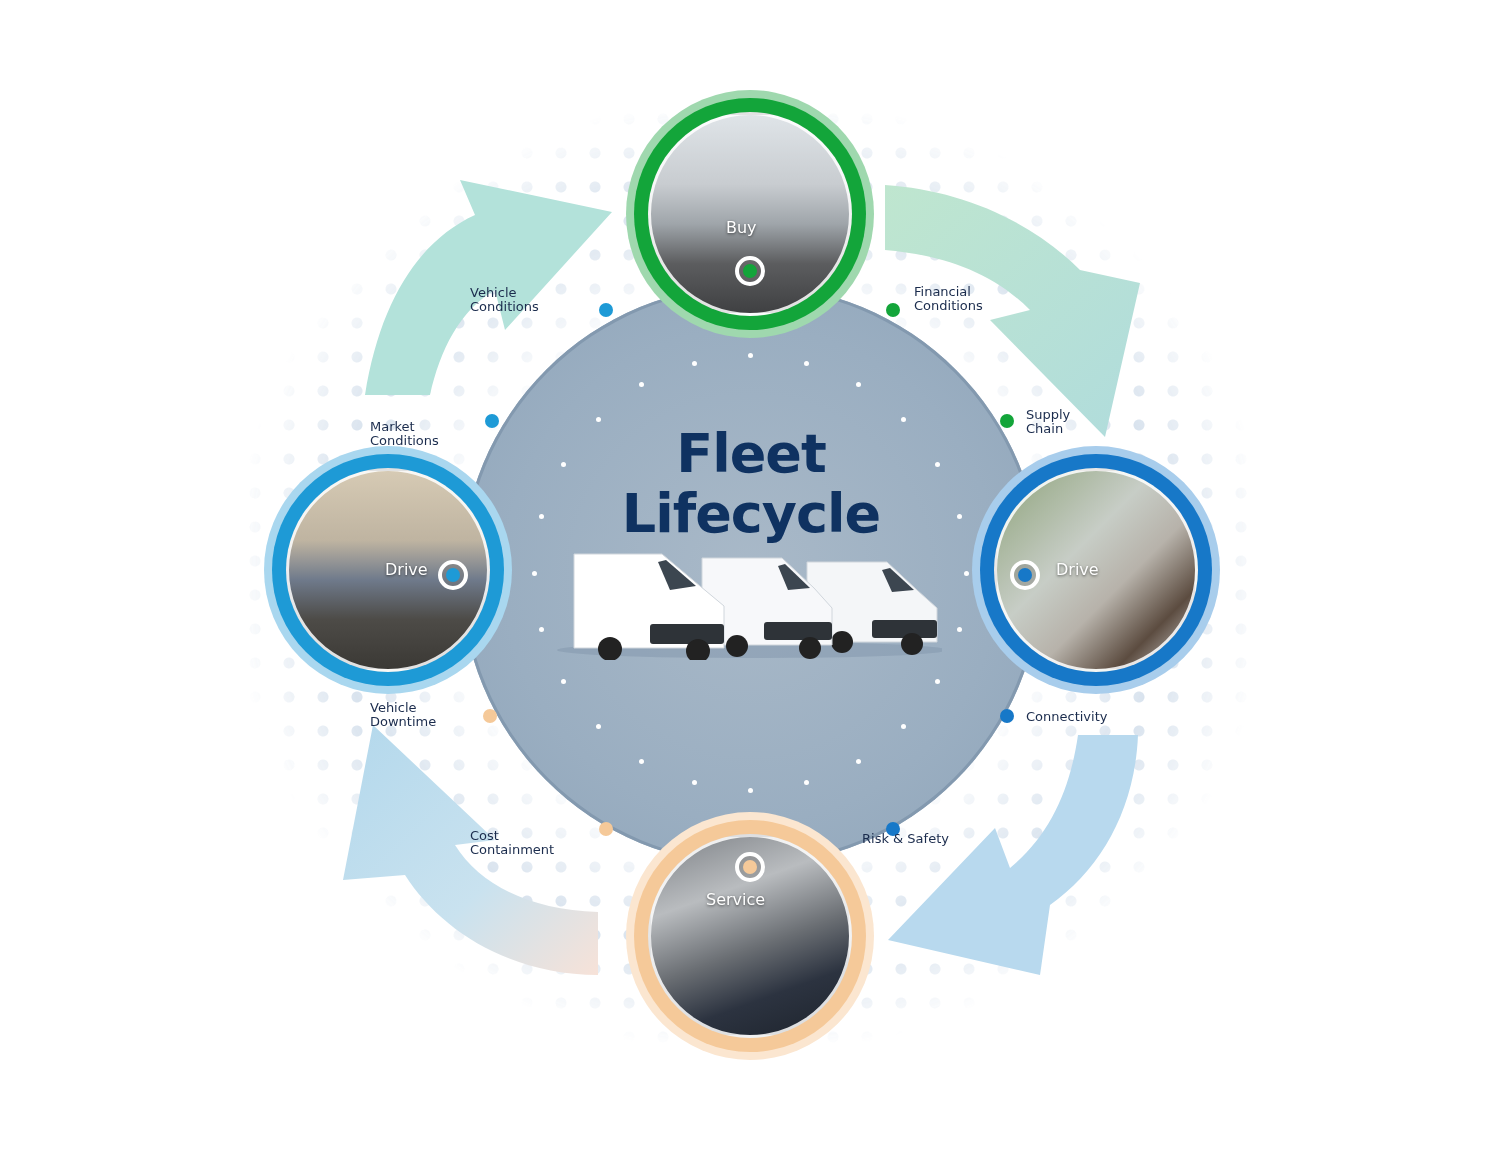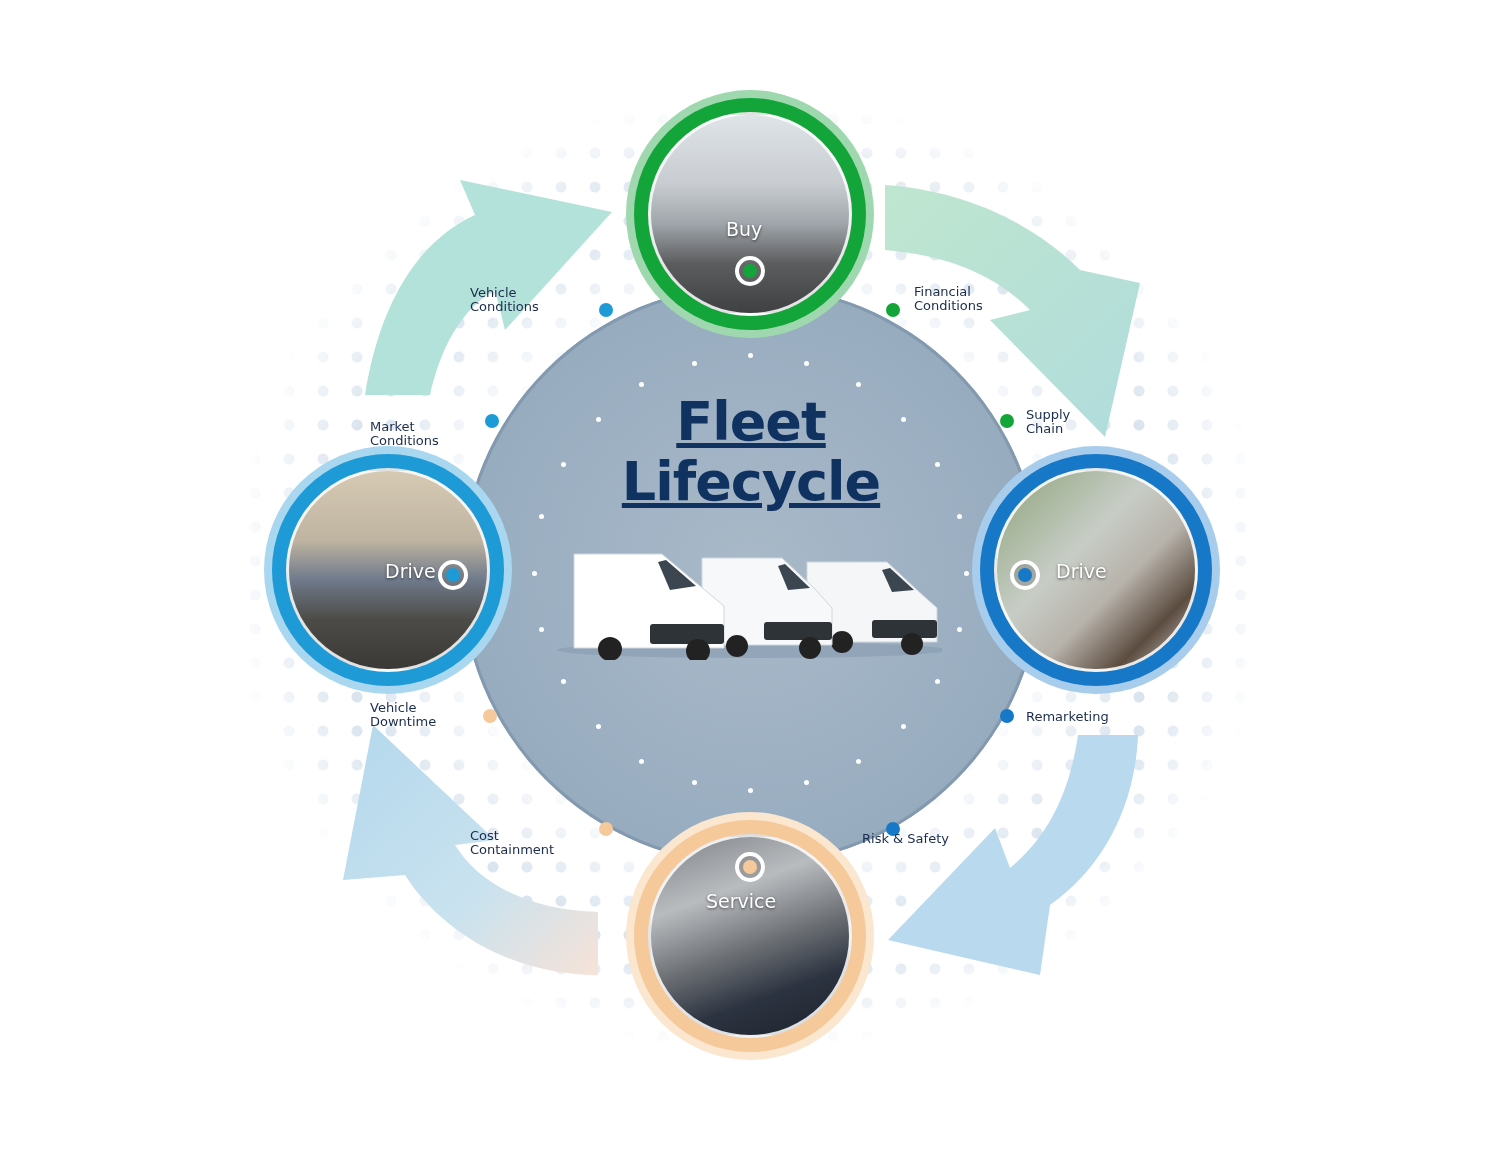--- a/index.html
+++ b/index.html
@@ -18,35 +18,35 @@
   }
   svg.arrows { position: absolute; left: 0; top: 0; }
   .hub {
     position: absolute; left: 461px; top: 285px; width: 580px; height: 580px;
     border-radius: 50%;
     background: radial-gradient(circle at 50% 50%, #a9b9c8 0%, #9aaec1 60%, #8ea4b9 100%);
     box-shadow: inset 0 0 0 3px #8399af;
   }
   .hub-dot { position: absolute; width: 5px; height: 5px; border-radius: 50%; background: #ffffff; }
   .title {
-    position: absolute; left: 561px; top: 392px; width: 380px; text-align: center;
-    color: #0f3261; font-weight: bold; font-size: 54px; line-height: 60px; letter-spacing: -1px; text-decoration: underline;
+    position: absolute; left: 561px; top: 424px; width: 380px; text-align: center;
+    color: #0f3261; font-weight: bold; font-size: 54px; line-height: 60px; letter-spacing: -1px;
   }
   .vans { position: absolute; left: 552px; top: 550px; width: 390px; height: 110px; }
   .stage {
     position: absolute; border-radius: 50%;
   }
   .stage .ring-outer { position: absolute; inset: 0; border-radius: 50%; }
   .stage .ring-inner { position: absolute; border-radius: 50%; }
   .stage .photo {
     position: absolute; border-radius: 50%; overflow: hidden;
     border: 3px solid rgba(255,255,255,0.85);
   }
   .stage-label {
-    position: absolute; color: #ffffff; font-size: 19px; font-weight: normal;
+    position: absolute; color: #ffffff; font-size: 16px; font-weight: normal;
     text-shadow: 0 1px 3px rgba(0,0,0,0.6);
   }
   .target {
     position: absolute; width: 30px; height: 30px; border-radius: 50%;
     border: 4px solid #ffffff; box-sizing: border-box;
     display: flex; align-items: center; justify-content: center;
     background: rgba(120,120,120,0.4);
   }
   .target .core { width: 14px; height: 14px; border-radius: 50%; }
   .pdot { position: absolute; width: 14px; height: 14px; border-radius: 50%; }
@@ -185,21 +185,21 @@
     <div>Conditions</div>
 </div>
 
 <div class="pdot" style="left:1000px;top:414px;background:#13a53a"></div>
 <div class="plabel" style="left:1026px;top:408px">
   <div>Supply</div>
     <div>Chain</div>
 </div>
 
 <div class="pdot" style="left:1000px;top:709px;background:#1778c8"></div>
-<div class="plabel" style="left:1026px;top:710px">Remarketing</div>
+<div class="plabel" style="left:1026px;top:710px">Connectivity</div>
 
 <div class="pdot" style="left:886px;top:822px;background:#1778c8"></div>
 <div class="plabel" style="left:862px;top:832px">Risk &amp; Safety</div>
 
 <div class="pdot" style="left:599px;top:822px;background:#f5c999"></div>
 <div class="plabel right" style="left:470px;top:829px;width:106px">
   <div>Cost</div>
     <div>Containment</div>
 </div>
 

